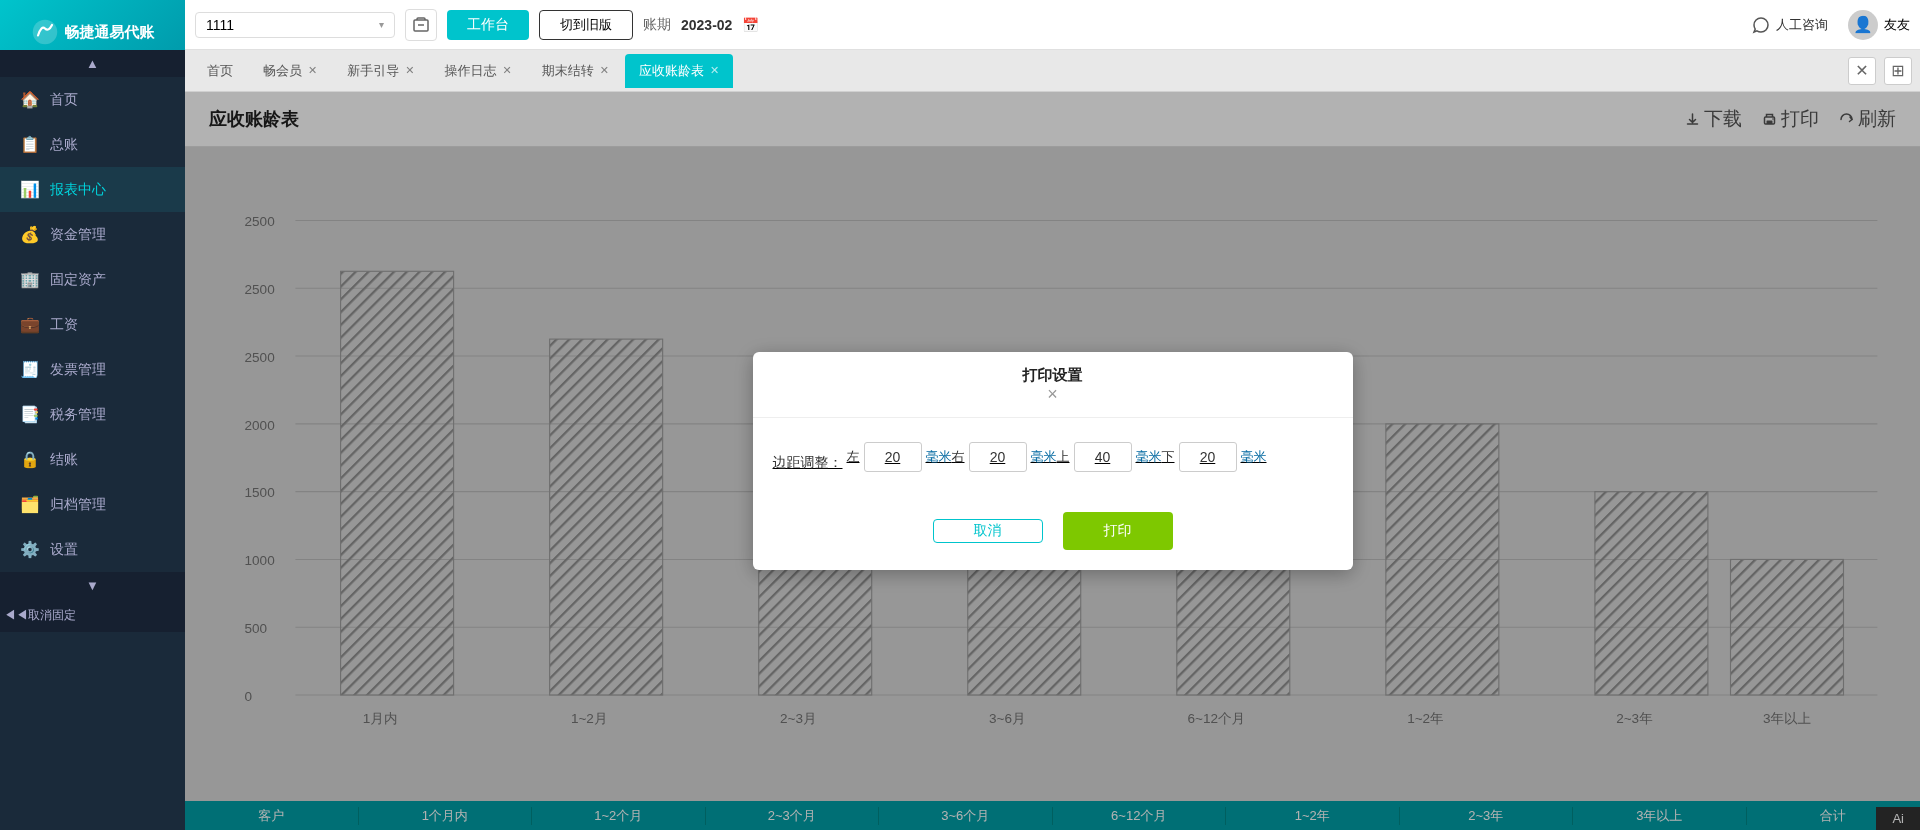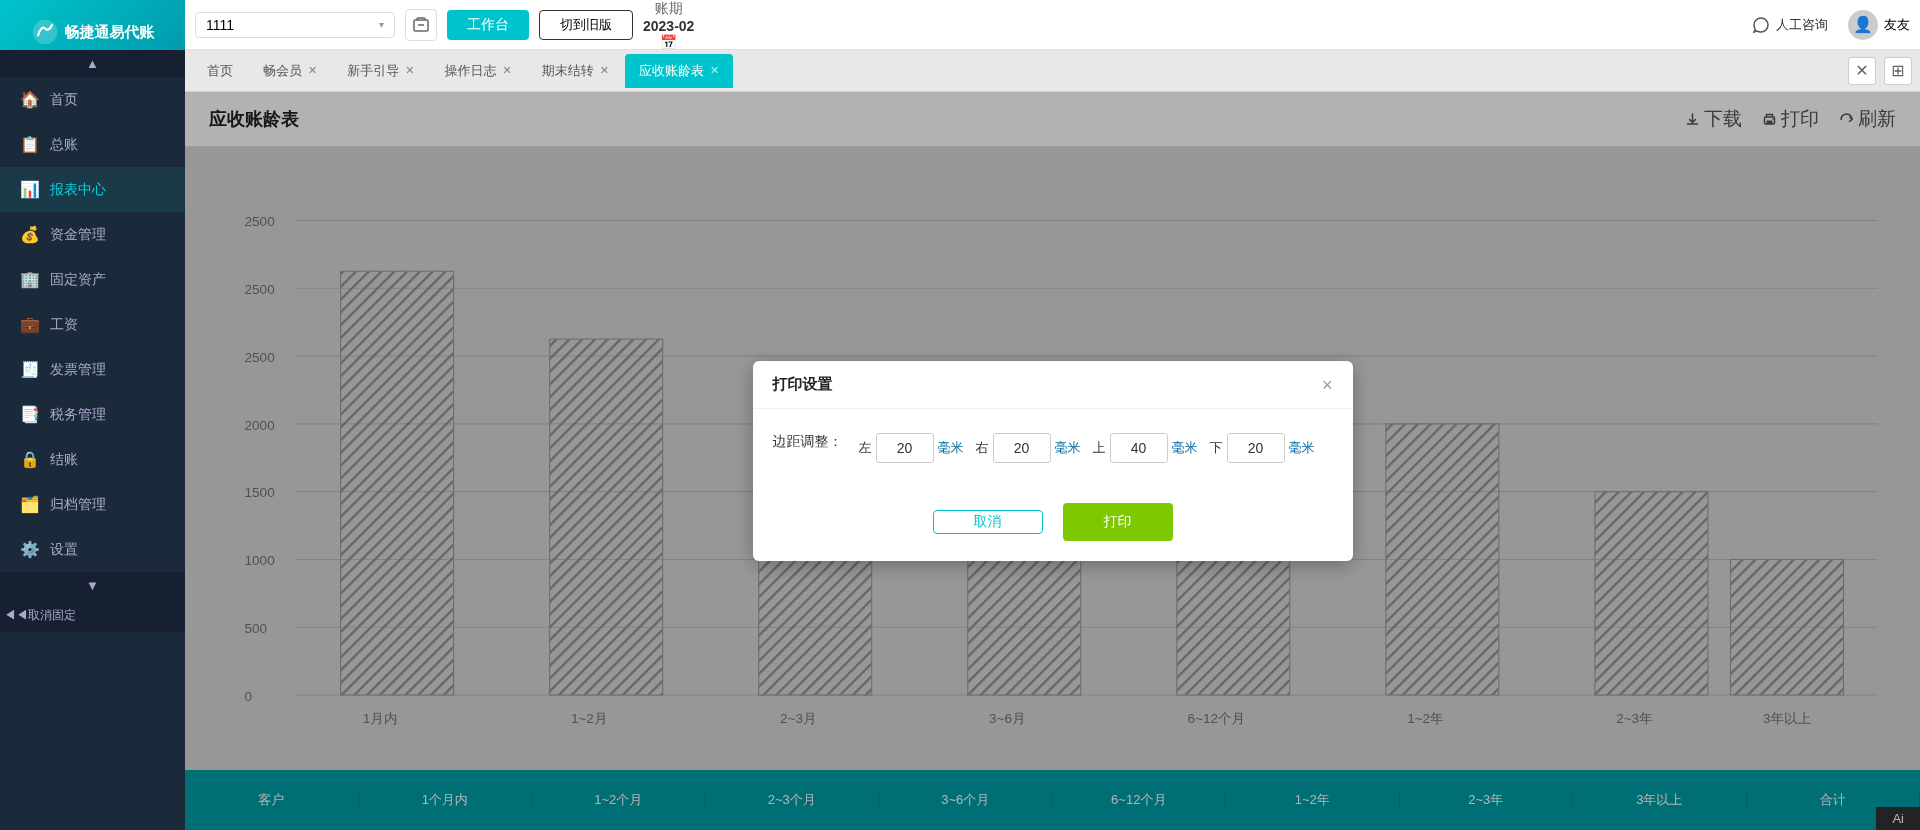--- a/index.html
+++ b/index.html
@@ -71,23 +71,22 @@
       border: 1px solid #333;
       background: #fff;
       border-radius: 4px;
       padding: 5px 20px;
       cursor: pointer;
       font-size: 13px;
     }
     .period-area {
       display: flex;
       align-items: center;
-      gap: 0;
+      gap: 10px;
       font-size: 14px;
-      flex-direction: column;
     }
     .period-label { color: #666; }
     .period-value { font-weight: bold; color: #333; }
     .period-calendar { color: #555; cursor: pointer; }
     .header-right {
       margin-left: auto;
       display: flex;
       align-items: center;
       gap: 20px;
     }
@@ -272,21 +271,21 @@
       width: 100%;
       height: 100%;
     }
 
     
     .bottom-table {
       position: absolute;
       bottom: 0;
       left: 0;
       right: 0;
-      height: 60px;
+      height: 29px;
       background: #00a0a8;
       display: flex;
       align-items: center;
     }
     .bottom-table-cell {
       flex: 1;
       text-align: center;
       color: #fff;
       font-size: 13px;
       border-right: 1px solid #008888;
@@ -311,36 +310,38 @@
       border-radius: 6px;
       width: 600px;
       box-shadow: 0 4px 20px rgba(0,0,0,0.3);
     }
     .dialog-header {
       display: flex;
       align-items: center;
       justify-content: space-between;
       padding: 14px 20px;
       border-bottom: 1px solid #eee;
+      flex-direction: column;
     }
     .dialog-title { font-size: 15px; font-weight: bold; color: #222; }
     .dialog-close {
       cursor: pointer;
       color: #999;
       font-size: 18px;
       line-height: 1;
     }
     .dialog-body {
       padding: 24px 20px;
     }
     .margin-row {
       display: flex;
-      align-items: flex-start;
-      gap: 12px;
+      align-items: flex-end;
+      gap: 0;
       flex-wrap: wrap;
+      text-decoration: underline;
     }
     .margin-label { color: #333; font-size: 14px; margin-right: 4px; }
     .margin-group {
       display: flex;
       align-items: center;
       gap: 4px;
     }
     .margin-dir { font-size: 13px; color: #333; }
     .margin-input {
       width: 58px;

